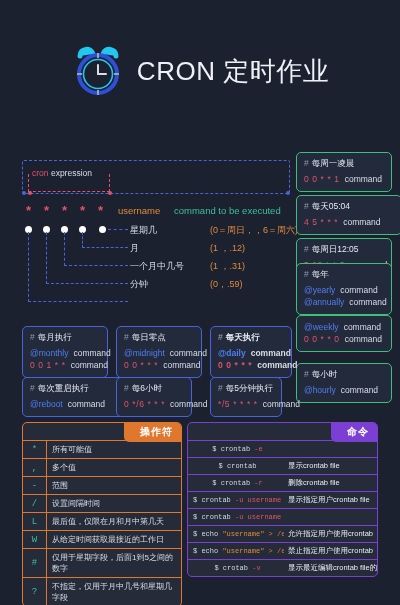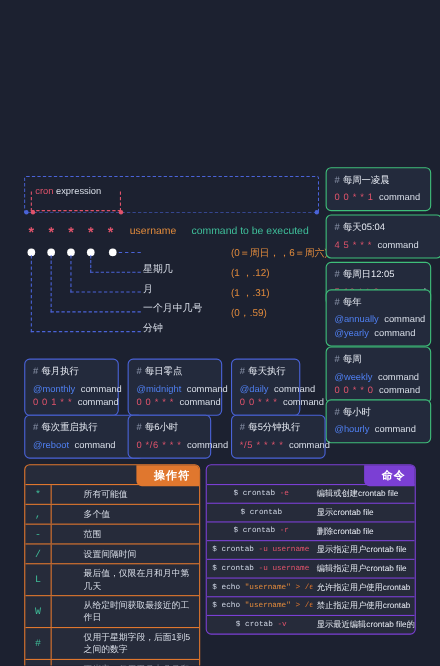--- a/index.html
+++ b/index.html
@@ -55,21 +55,21 @@
     background: #ffffff;
   }
 
   .leader { position: absolute; border-color: #4a63d8; }
   .lead-h { border-top: 1px dashed #4a63d8; height: 0; }
   .lead-v { border-left: 1px dashed #4a63d8; width: 0; }
 
   .fieldlist { position: absolute; left: 108px; top: 62px; width: 165px; }
   .fieldrow { position: relative; height: 18px; }
   .fieldname {
-    position: absolute; left: 0; top: 16px; color: #d9dee8; font-size: 9px; white-space: nowrap;
+    position: absolute; left: 0; top: 2px; color: #d9dee8; font-size: 9px; white-space: nowrap;
   }
   .fieldrange {
     position: absolute; left: 80px; top: 2px; font-size: 9px; white-space: nowrap;
     color: #e08a3c;
   }
 
   
   .card {
     position: absolute; border-radius: 5px; background: #232a3c;
     padding: 5px 6px 6px 7px;
@@ -98,21 +98,21 @@
   .op-row {
     display: flex; align-items: center; border-top: 1px solid #e0772e; min-height: 18px;
   }
   .op-row:first-child { border-top: none; }
   .op-sym {
     width: 24px; flex: 0 0 24px; text-align: center; color: #3fbf9a; font-size: 9px;
     font-family: "Liberation Mono", "DejaVu Sans Mono", monospace;
     border-right: 1px solid #e0772e; align-self: stretch;
     display: flex; align-items: center; justify-content: center;
   }
-  .op-desc { padding: 3px 5px; color: #d9dee8; font-size: 8px; line-height: 11px; margin-left: 24px; }
+  .op-desc { padding: 3px 5px; color: #d9dee8; font-size: 8px; line-height: 11px; }
 
   
   .cmd-table {
     position: absolute; left: 187px; top: 422px; width: 191px;
     border: 1px solid #7b3fd4; border-radius: 5px; background: #262b3a;
     overflow: hidden;
     text-align: center;
   }
   .cmd-badge {
     position: absolute; right: -1px; top: -1px; background: #7b3fd4; color: #fff;
@@ -130,20 +130,37 @@
   .cmd-code .flag { color: #e0536b; }
   .cmd-code .str  { color: #e08a3c; }
   .cmd-code .path { color: #e0772e; }
   .cmd-desc { padding: 3px 3px 3px 4px; color: #e6eaf2; font-size: 7.5px; white-space: nowrap; }
 </style>
 </head>
 <body>
 
 <div class="page">
 
+  <div class="header">
+    <span class="clock-icon">
+      <svg viewBox="0 0 54 54" width="54" height="54">
+        <path d="M9 12 C9 4, 20 3, 22 10" stroke="#22c7f0" stroke-width="5" fill="#22c7f0" stroke-linecap="round"></path>
+        <path d="M45 12 C45 4, 34 3, 32 10" stroke="#22c7f0" stroke-width="5" fill="#22c7f0" stroke-linecap="round"></path>
+        <circle cx="27" cy="30" r="19" fill="none" stroke="#2f4fd8" stroke-width="4"></circle>
+        <circle cx="27" cy="30" r="14.5" fill="none" stroke="#22c7f0" stroke-width="1.6"></circle>
+        <line x1="27" y1="30" x2="27" y2="21" stroke="#d8dde8" stroke-width="2" stroke-linecap="round"></line>
+        <line x1="27" y1="30" x2="35" y2="30" stroke="#d8dde8" stroke-width="2" stroke-linecap="round"></line>
+        <line x1="27" y1="9" x2="27" y2="14" stroke="#9aa3b5" stroke-width="2"></line>
+        <line x1="27" y1="46" x2="27" y2="51" stroke="#9aa3b5" stroke-width="2"></line>
+        <line x1="6" y1="30" x2="11" y2="30" stroke="#9aa3b5" stroke-width="2"></line>
+        <line x1="43" y1="30" x2="48" y2="30" stroke="#9aa3b5" stroke-width="2"></line>
+      </svg>
+    </span>
+    <span class="title">CRON 定时作业</span>
+  </div>
 
   <div class="diagram">
 
     <div class="expr-box"></div>
     <div class="expr-inner"></div>
 
     <div class="expr-label">
       <span class="kw">cron</span><span class="rest"> expression</span>
     </div>
 
@@ -214,26 +231,25 @@
     <div class="card-line"><span class="sched">4 5 * * *</span><span class="cmdw">command</span></div>
   </div>
 
   <div class="card green" style="left:296px; top:238px; width:96px;">
     <div class="card-title"><span class="hash">#</span><span>每周日12:05</span></div>
     <div class="card-line"><span class="sched">5 12 * * 0</span><span class="cmdw">command</span></div>
   </div>
 
   <div class="card green" style="left:296px; top:263px; width:96px;">
     <div class="card-title"><span class="hash">#</span><span>每年</span></div>
+    <div class="card-line"><span class="atkw">@yearly</span><span class="cmdw">command</span></div>
     <div class="card-line"><span class="atkw">@annually</span><span class="cmdw">command</span></div>
-    <div class="card-line"><span class="atkw">@yearly</span><span class="cmdw">command</span></div>
   </div>
 
   <div class="card green" style="left:296px; top:315px; width:96px;">
-    <div class="card-title"><span class="hash">#</span><span>每周</span></div>
     <div class="card-line"><span class="atkw">@weekly</span><span class="cmdw">command</span></div>
     <div class="card-line"><span class="sched">0 0 * * 0</span><span class="cmdw">command</span></div>
   </div>
 
   <div class="card green" style="left:296px; top:363px; width:96px;">
     <div class="card-title"><span class="hash">#</span><span>每小时</span></div>
     <div class="card-line"><span class="atkw">@hourly</span><span class="cmdw">command</span></div>
   </div>
 
   <div class="card blue" style="left:22px; top:326px; width:86px;">
@@ -241,37 +257,37 @@
     <div class="card-line"><span class="atkw">@monthly</span><span class="cmdw">command</span></div>
     <div class="card-line"><span class="sched">0 0 1 * *</span><span class="cmdw">command</span></div>
   </div>
 
   <div class="card blue" style="left:116px; top:326px; width:86px;">
     <div class="card-title"><span class="hash">#</span><span>每日零点</span></div>
     <div class="card-line"><span class="atkw">@midnight</span><span class="cmdw">command</span></div>
     <div class="card-line"><span class="sched">0 0 * * *</span><span class="cmdw">command</span></div>
   </div>
 
-  <div class="card blue" style="left:210px; top:326px; width:63px;">
+  <div class="card blue" style="left:210px; top:326px; width:82px;font-weight:bold;">
     <div class="card-title"><span class="hash">#</span><span>每天执行</span></div>
     <div class="card-line"><span class="atkw">@daily</span><span class="cmdw">command</span></div>
     <div class="card-line"><span class="sched">0 0 * * *</span><span class="cmdw">command</span></div>
   </div>
 
   <div class="card blue" style="left:22px; top:377px; width:109px;">
     <div class="card-title"><span class="hash">#</span><span>每次重启执行</span></div>
     <div class="card-line"><span class="atkw">@reboot</span><span class="cmdw">command</span></div>
   </div>
 
   <div class="card blue" style="left:116px; top:377px; width:76px;">
     <div class="card-title"><span class="hash">#</span><span>每6小时</span></div>
     <div class="card-line"><span class="sched">0 */6 * * *</span><span class="cmdw">command</span></div>
   </div>
 
-  <div class="card blue" style="left:210px; top:377px; width:86px;">
+  <div class="card blue" style="left:210px; top:377px; width:72px;">
     <div class="card-title"><span class="hash">#</span><span>每5分钟执行</span></div>
     <div class="card-line"><span class="sched">*/5 * * * *</span><span class="cmdw">command</span></div>
   </div>
 
   <div class="op-table">
     <div class="op-badge">操作符</div>
     <div class="op-spacer"></div>
     <div class="op-row">
       <div class="op-sym">*</div>
       <div class="op-desc">所有可能值</div>
@@ -305,37 +321,35 @@
       <div class="op-desc">不指定，仅用于月中几号和星期几字段</div>
     </div>
   </div>
 
   <div class="cmd-table">
     <div class="cmd-badge">命令</div>
     <div class="cmd-spacer"></div>
 
     <div class="cmd-row">
       <div class="cmd-code"><span>$ crontab </span><span class="flag">-e</span></div>
-      <div class="cmd-desc">编辑或创建crontab file</div>
     </div>
     <div class="cmd-row">
       <div class="cmd-code"><span>$ crontab</span><span class="flag"></span></div>
       <div class="cmd-desc">显示crontab file</div>
     </div>
     <div class="cmd-row">
       <div class="cmd-code"><span>$ crontab </span><span class="flag">-r</span></div>
       <div class="cmd-desc">删除crontab file</div>
     </div>
     <div class="cmd-row">
       <div class="cmd-code"><span>$ crontab </span><span class="flag">-u username -l</span></div>
       <div class="cmd-desc">显示指定用户crontab file</div>
     </div>
     <div class="cmd-row">
       <div class="cmd-code"><span>$ crontab </span><span class="flag">-u username -e</span></div>
-      <div class="cmd-desc">编辑指定用户crontab file</div>
     </div>
     <div class="cmd-row">
       <div class="cmd-code"><span>$ echo </span><span class="str">"username"</span><span class="path"> &gt; /etc/cron.allow</span></div>
       <div class="cmd-desc">允许指定用户使用crontab</div>
     </div>
     <div class="cmd-row">
       <div class="cmd-code"><span>$ echo </span><span class="str">"username"</span><span class="path"> &gt; /etc/cron.deny</span></div>
       <div class="cmd-desc">禁止指定用户使用crontab</div>
     </div>
     <div class="cmd-row">

